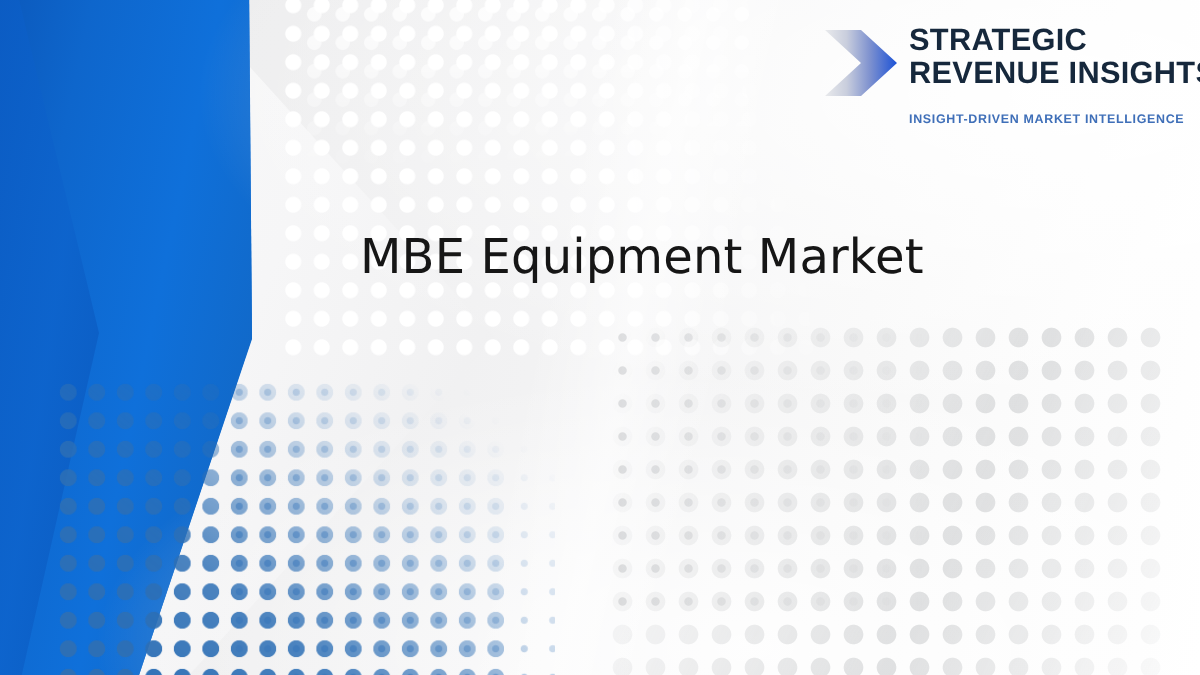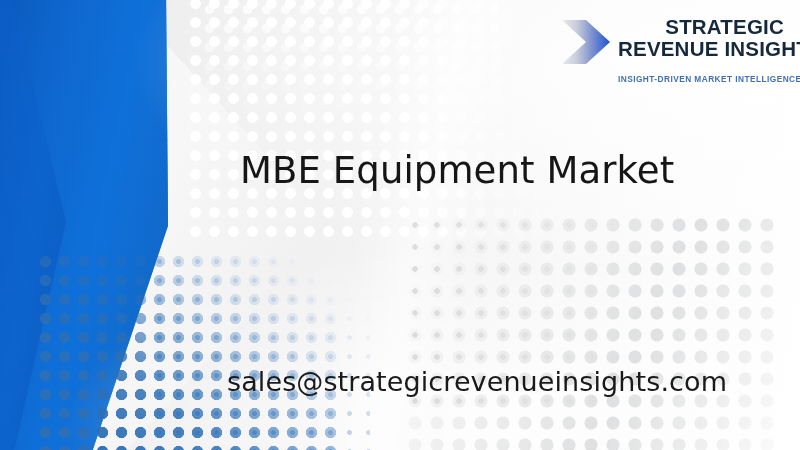--- a/index.html
+++ b/index.html
@@ -137,45 +137,44 @@
     top: 0;
     width: 800px;
     height: 450px;
   }
 
   
   .title {
     position: absolute;
     left: 240px;
     top: 148px;
-    font-size: 37px;
+    font-size: 32px;
     line-height: 46px;
     color: #161616;
     letter-spacing: 0.1px;
     white-space: nowrap;
   }
   .email {
     position: absolute;
     left: 227px;
     top: 364px;
     font-size: 27px;
     line-height: 36px;
     color: #1a1a1a;
     letter-spacing: 0.1px;
     white-space: nowrap;
   }
 
   
   .logo {
     position: absolute;
-    left: 560px;
+    left: 548px;
     top: 16px;
     width: 222px;
     height: 58px;
-    text-align: right;
   }
   .logo-mark {
     position: absolute;
     left: 0;
     top: 2px;
     width: 52px;
     height: 48px;
   }
   .logo-text {
     position: absolute;
@@ -244,21 +243,20 @@
 
   <div class="dots dots-white-top"></div>
   <div class="dots dots-white-top2"></div>
   <div class="dots dots-grey-mid"></div>
   <div class="dots dots-grey-mid-small"></div>
   <div class="dots dots-blue"></div>
   <div class="dots dots-blue-small"></div>
 
   <div class="title">MBE Equipment Market</div>
 
-  <div class="email">sales@strategicrevenueinsights.com</div>
 
   <div class="logo">
     <svg class="logo-mark" viewBox="0 0 52 48">
       <defs>
         <linearGradient id="markGrad" x1="0" y1="0.5" x2="1" y2="0.5">
           <stop offset="0%" stop-color="#e9eaec"></stop>
           <stop offset="30%" stop-color="#c9cedd"></stop>
           <stop offset="62%" stop-color="#7f92cf"></stop>
           <stop offset="100%" stop-color="#1c52d6"></stop>
         </linearGradient>

